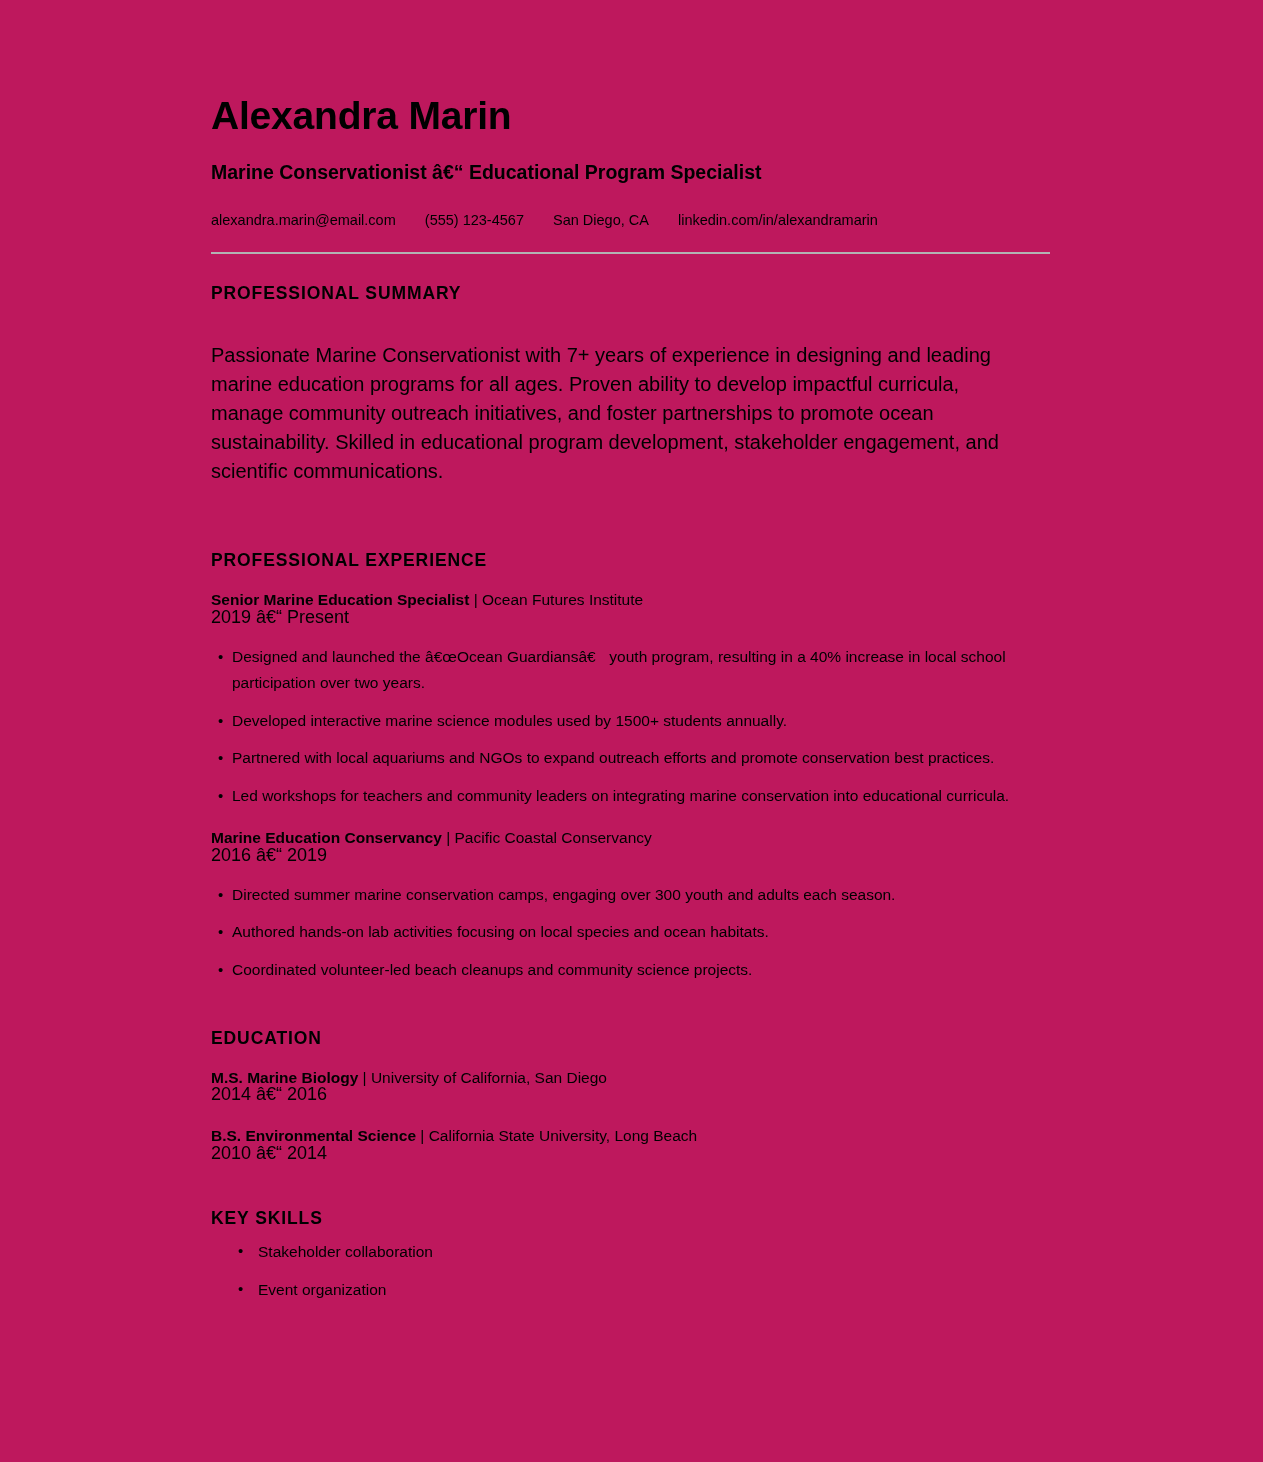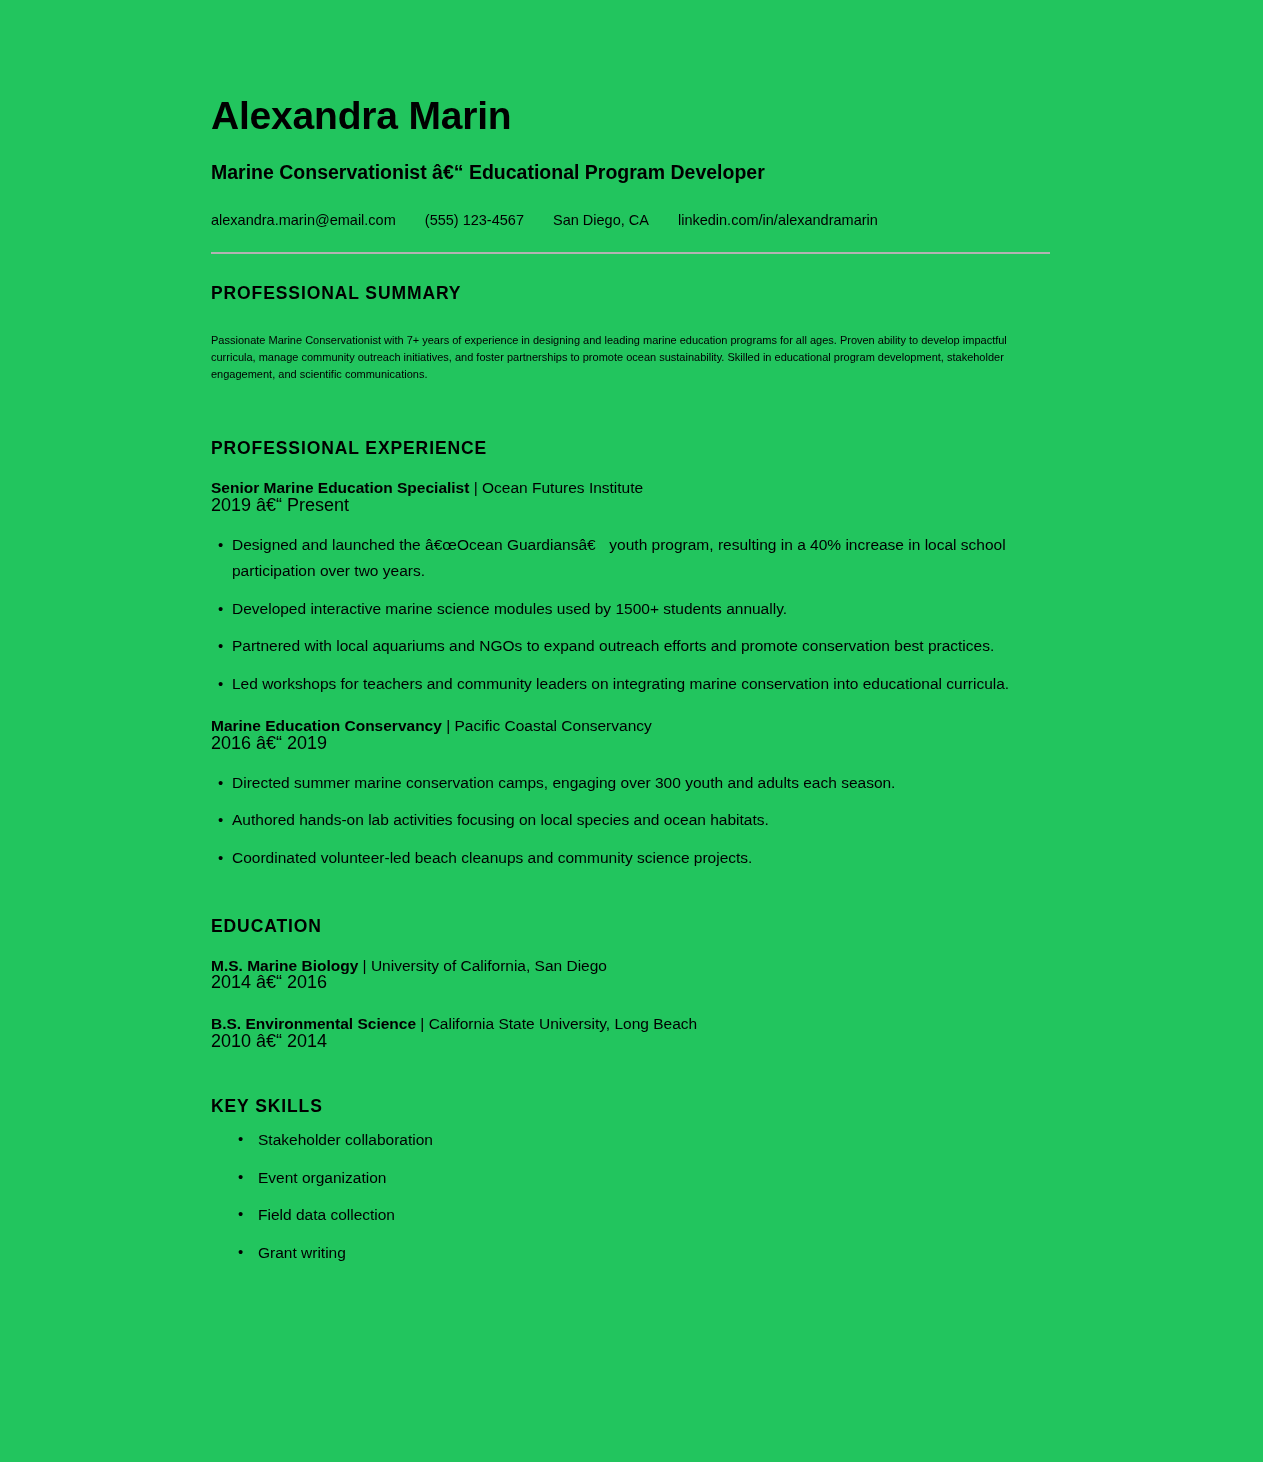--- a/index.html
+++ b/index.html
@@ -13,21 +13,21 @@
     font-family: "Liberation Sans", sans-serif;
     color: #000000;
     overflow: hidden;
   }
 
   
   .page {
     position: relative;
     width: 1263px;
     height: 1462px;
-    background: #22c55e;
+    background: #be185d;
   }
   .clip {
     position: absolute;
     left: 0;
     top: 0;
     width: 1263px;
     height: 1298px;
     overflow: hidden;
   }
   .content {
@@ -81,22 +81,22 @@
     line-height: 1.0;
   }
   .sec-summary   { padding-top: 31px; }
   .sec-exp       { padding-top: 46px; }
   .sec-edu       { padding-top: 47px; }
   .sec-skills    { padding-top: 48px; }
   .sec-certs     { padding-top: 46px; }
 
   .summary-body {
     padding-top: 18px;
-    font-size: 11px;
-    line-height: 17px;
+    font-size: 20px;
+    line-height: 29px;
     width: 815px;
   }
 
   
   .entry-head {
     display: flex;
     align-items: baseline;
     justify-content: space-between;
     font-size: 15.5px;
     line-height: 1.0;
@@ -181,21 +181,21 @@
   }
 </style>
 </head>
 <body>
 
 <div class="page">
   <div class="clip">
     <div class="content">
 
       <h1 class="name">Alexandra Marin</h1>
-      <h2 class="headline">Marine Conservationist â€“ Educational Program Developer</h2>
+      <h2 class="headline">Marine Conservationist â€“ Educational Program Specialist</h2>
 
       <div class="contact">
         <span class="c-item">alexandra.marin@email.com</span>
         <span class="c-item">(555) 123-4567</span>
         <span class="c-item">San Diego, CA</span>
         <span class="c-item">linkedin.com/in/alexandramarin</span>
       </div>
 
       <div class="rule"></div>
 

